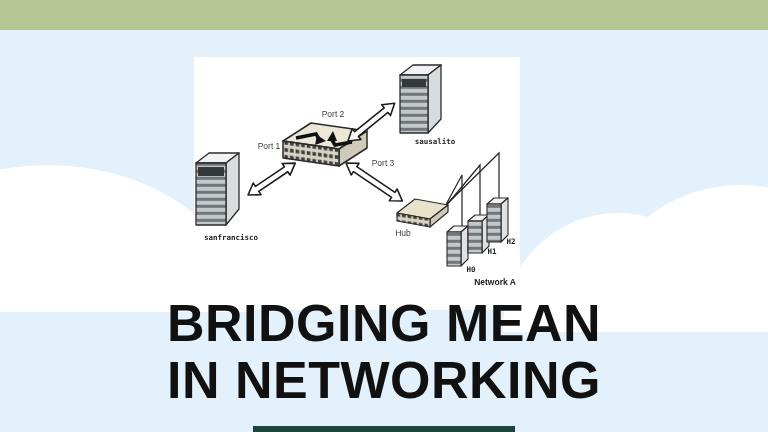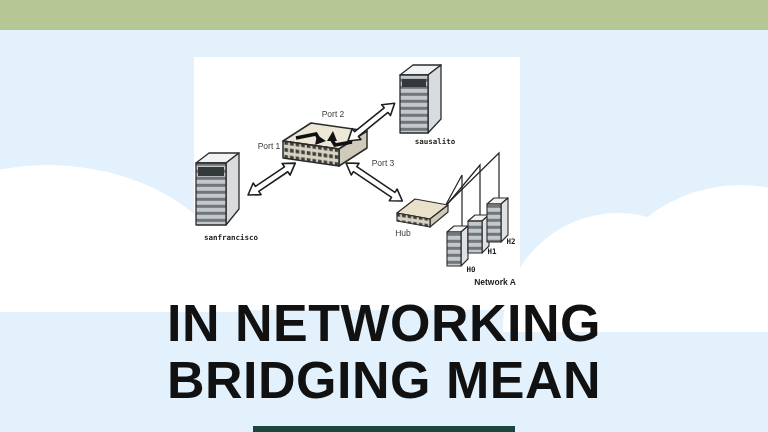--- a/index.html
+++ b/index.html
@@ -133,19 +133,19 @@
       <text class="mono" text-anchor="middle" x="241" y="87">sausalito</text>
       <text class="lbl" text-anchor="middle" x="209" y="179">Hub</text>
       <text class="mono" text-anchor="middle" x="277" y="215">H0</text>
       <text class="mono" text-anchor="middle" x="298" y="197">H1</text>
       <text class="mono" text-anchor="middle" x="317" y="187">H2</text>
       <text class="netlbl" text-anchor="middle" x="301" y="228">Network A</text>
     </svg>
   </div>
 
   <div class="title">
+    <div>BRIDGING MEAN</div>
     <div>IN NETWORKING</div>
-    <div>BRIDGING MEAN</div>
   </div>
 
   <div class="bottombar"></div>
 
 </div>
 
 </body></html>

